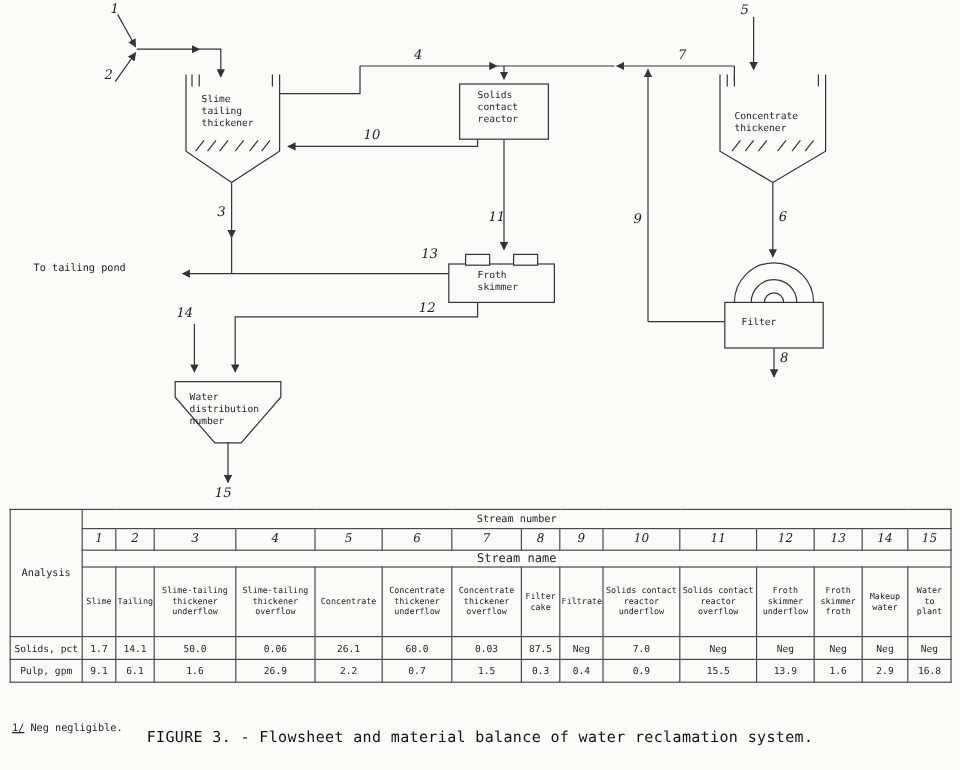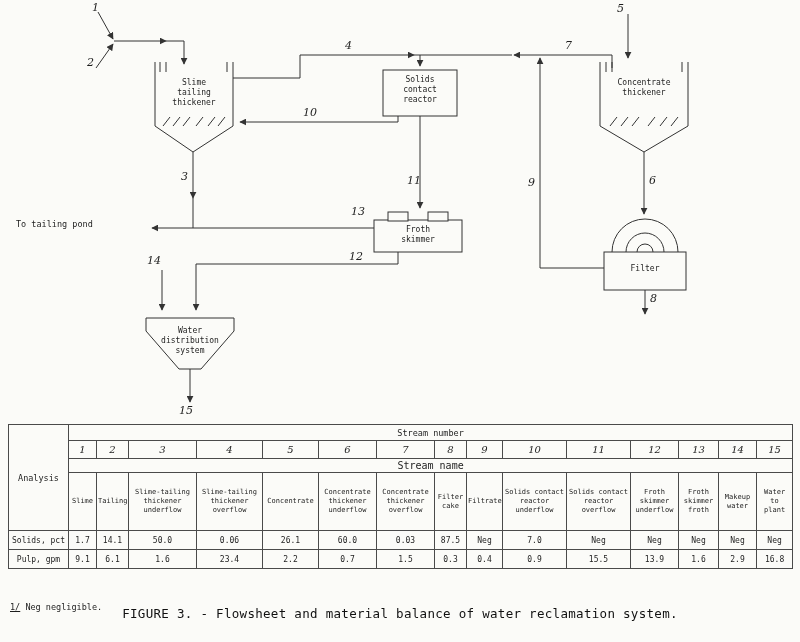--- a/index.html
+++ b/index.html
@@ -4,21 +4,21 @@
 <style>
   *{box-sizing:border-box;margin:0;padding:0}
   html,body{width:800px;height:642px}
   body{
     background:#fbfbf8;color:#222;position:relative;overflow:hidden;
     font-family:"DejaVu Sans Mono","Liberation Mono",monospace;
   }
   .diagram{position:absolute;left:0;top:0;width:800px;height:422px}
   .diagram svg{position:absolute;left:0;top:0}
   .lbl{position:absolute;font:italic 11px "DejaVu Serif",serif;color:#1d1d1d}
-  .node{position:absolute;font-size:8px;line-height:1.25;text-align:center;color:#1d1d1d}
+  .node{position:absolute;font-size:8px;line-height:1.25;text-align:left;color:#1d1d1d}
   .ann{position:absolute;font-size:8.5px;color:#1d1d1d}
 
   table.mb{position:absolute;left:8px;top:424px;width:784px;border-collapse:collapse;table-layout:fixed}
   table.mb td{border:1px solid #4a4a4a;text-align:center;vertical-align:middle;font-size:8px;padding:1px;overflow:hidden;color:#1d1d1d}
   td.analysis{border-top:none;border-left:none;text-align:left;font-size:9px;padding-left:3px;vertical-align:middle}
   tr.r-snh td{height:16px;font-size:8.5px}
   tr.r-num td{height:18px;font:italic 10px "DejaVu Serif",serif}
   tr.r-snm td{height:14px;font-size:10px}
   tr.r-name td{height:58px;font-size:7px;line-height:1.25}
   tr.r-data td{height:19px}
@@ -120,25 +120,25 @@
       <path d="M612,252 A33,33 0 0 1 678,252"></path>
       <path d="M626,252 A19,19 0 0 1 664,252"></path>
       <path d="M637,252 A8,8 0 0 1 653,252"></path>
       <rect x="604" y="252" width="82" height="38"></rect>
       <path d="M645,290 L645,314" marker-end="url(#arr)"></path>
     </g>
   </svg>
 
   <div class="node" style="left:168px;top:78px;width:52px">Slime tailing thickener</div>
   <div class="node" style="left:398px;top:75px;width:44px">Solids contact reactor</div>
-  <div class="node" style="left:612px;top:78px;width:64px">Concentrate thickener</div>
+  <div class="node" style="left:612px;top:92px;width:64px">Concentrate thickener</div>
   <div class="node" style="left:398px;top:225px;width:40px">Froth skimmer</div>
   <div class="node" style="left:618px;top:264px;width:54px">Filter</div>
-  <div class="node" style="left:158px;top:326px;width:64px">Water distribution system</div>
-  <div class="ann" style="left:16px;top:219px;width:112px">To tailing pond</div>
+  <div class="node" style="left:158px;top:326px;width:64px">Water distribution number</div>
+  <div class="ann" style="left:28px;top:219px;width:112px">To tailing pond</div>
 
   <div class="lbl" style="left:92px;top:1px">1</div>
   <div class="lbl" style="left:87px;top:56px">2</div>
   <div class="lbl" style="left:181px;top:170px">3</div>
   <div class="lbl" style="left:345px;top:39px">4</div>
   <div class="lbl" style="left:617px;top:2px">5</div>
   <div class="lbl" style="left:649px;top:174px">6</div>
   <div class="lbl" style="left:565px;top:39px">7</div>
   <div class="lbl" style="left:650px;top:292px">8</div>
   <div class="lbl" style="left:528px;top:176px">9</div>
@@ -227,21 +227,21 @@
     <td>Neg</td>
     <td>Neg</td>
     <td>Neg</td>
     <td>Neg</td>
   </tr>
   <tr class="r-data">
     <td class="rowlab">Pulp, gpm</td>
     <td>9.1</td>
     <td>6.1</td>
     <td>1.6</td>
-    <td>23.4</td>
+    <td>26.9</td>
     <td>2.2</td>
     <td>0.7</td>
     <td>1.5</td>
     <td>0.3</td>
     <td>0.4</td>
     <td>0.9</td>
     <td>15.5</td>
     <td>13.9</td>
     <td>1.6</td>
     <td>2.9</td>

